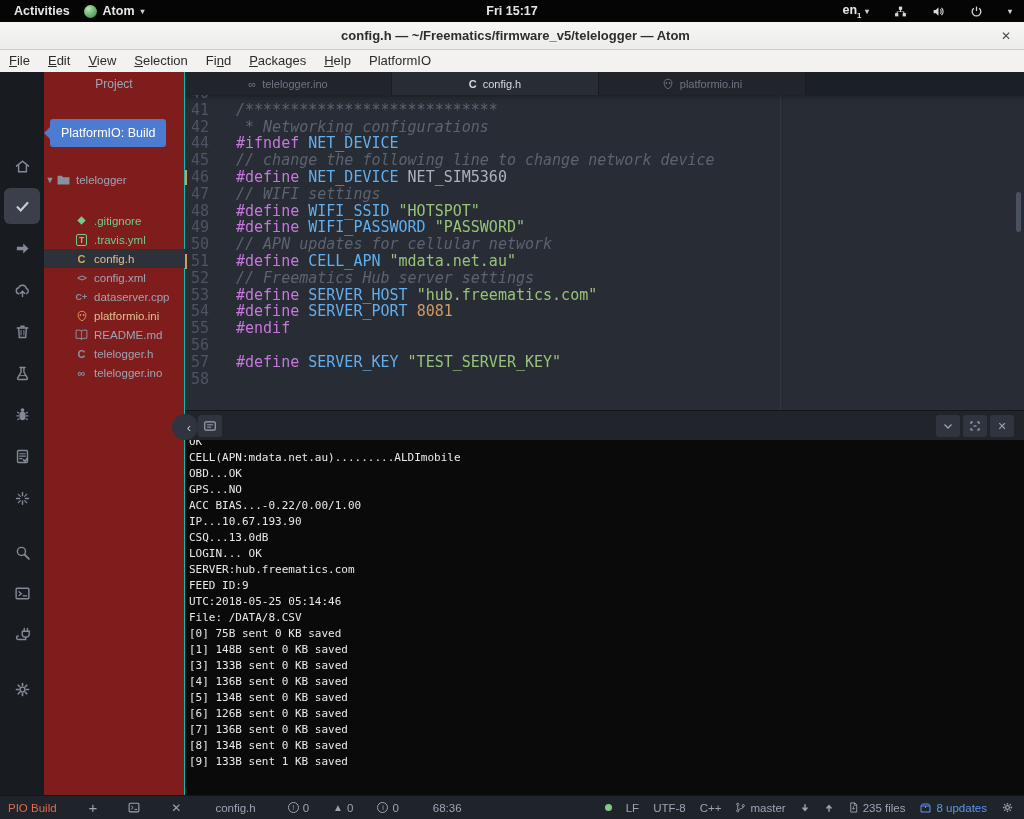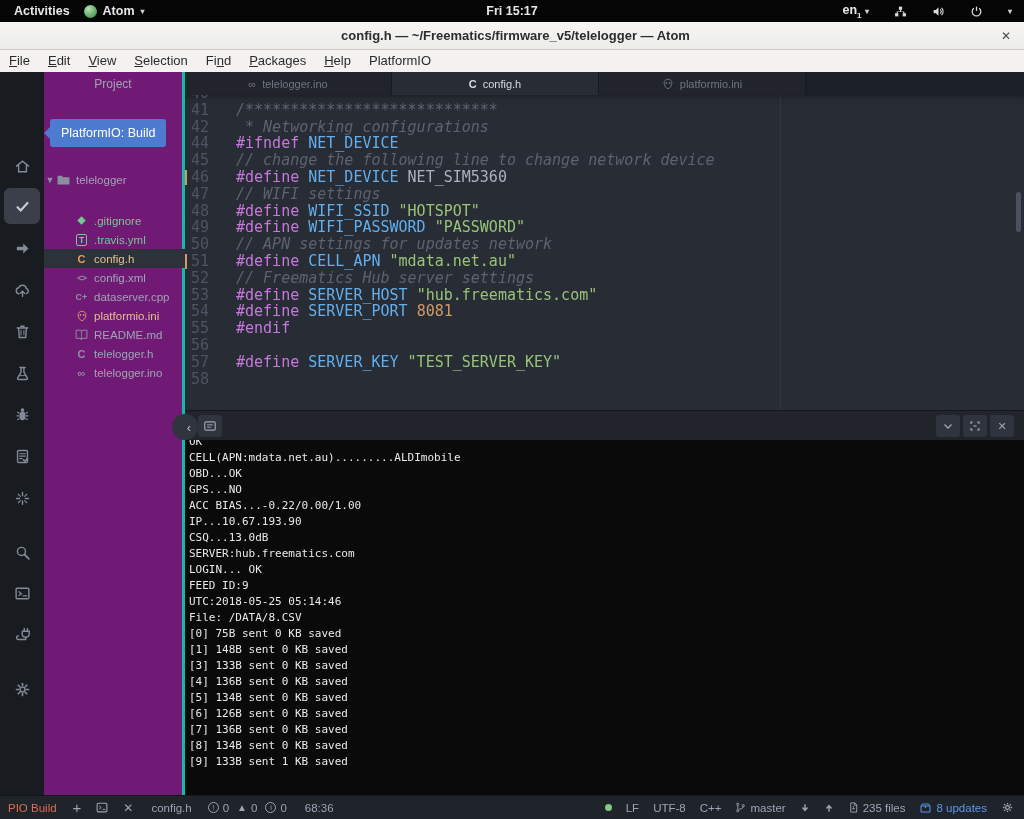--- a/index.html
+++ b/index.html
@@ -37,21 +37,21 @@
   #app { position:absolute; top:72px; left:0; width:1024px; height:723px; display:flex; background:#282c34; }
 
   
   #activity-bar { width:44px; height:100%; background:#181b20; position:relative; flex:none; }
   .act-btn { position:absolute; left:4px; width:36px; height:36px; border-radius:6px;
              display:flex; align-items:center; justify-content:center; color:#828a97; }
   .act-btn.active { background:#3a3f4a; color:#c9ced6; }
   .act-btn svg { display:block; }
 
   
-  #tree-panel { width:141px; height:100%; background:#701a75; border-right:3px solid #14b8a6;
+  #tree-panel { width:141px; height:100%; background:#7f1d1d; border-right:1px solid #14b8a6;
                 position:relative; flex:none; color:#9da5b4; }
   #project-header { height:23px; display:flex; align-items:center; justify-content:center;
                     font-size:12px; color:#9da5b4; }
   .tree-row { position:absolute; left:0; width:141px; height:19px; display:flex; align-items:center;
               font-size:11.5px; white-space:nowrap; overflow:hidden; }
   .tree-row.selected { background:#2c313a; }
   .tree-ic { width:15px; display:inline-flex; justify-content:center; margin-right:5px; flex:none;
              font-size:10px; font-weight:bold; }
   .tree-name.green { color:#73c990; } .tree-ic.green { color:#73c990; }
   .tree-name.orange { color:#e2c08d; } .tree-ic.orange { color:#e0a35e; }
@@ -93,21 +93,21 @@
                  position:absolute; padding-left:8px; }
   #terminal { flex:1; background:#0a0a0a; overflow:hidden; padding-left:4px;
               font-family:"DejaVu Sans Mono", monospace; font-size:11px; color:#e9e9e7; }
   #terminal-lines { margin-top:-6px; }
   .term-line { height:16px; line-height:16px; white-space:pre; }
 
   
   #status-bar { position:absolute; bottom:0; left:0; width:1024px; height:24px; background:#1f232a;
                 border-top:1px solid #14161a; display:flex; align-items:center; font-size:11.5px;
                 color:#9da5b4; }
-  #status-left { display:flex; align-items:center; gap:0; padding-left:8px; }
+  #status-left { display:flex; align-items:center; gap:16px; padding-left:8px; }
   #status-right { margin-left:auto; display:flex; align-items:center; padding-right:10px; gap:14px; }
   .st-seg { display:flex; align-items:center; gap:4px; }
   #pio-build-label { color:#e06c4f; margin-right:16px; }
   .st-ic { color:#9da5b4; display:inline-flex; align-items:center; }
   .mini-circle { width:11px; height:11px; border:1px solid #9da5b4; border-radius:50%;
                  font-size:7px; line-height:9px; text-align:center; display:inline-block; }
   .mini-tri { font-size:10px; line-height:10px; }
   .green-dot { width:7px; height:7px; border-radius:50%; background:#84c888; display:inline-block; }
   #updates-seg { color:#5f94f0; }
 
@@ -394,21 +394,21 @@
       <div id="code-lines">
           <div class="code-row"><span class="gut">40</span><span class="src"></span></div>
           <div class="code-row"><span class="gut">41</span><span class="src"><span class="tk-c">/****************************</span></span></div>
           <div class="code-row"><span class="gut">42</span><span class="src"><span class="tk-c"> * Networking configurations</span></span></div>
           <div class="code-row"><span class="gut">44</span><span class="src"><span class="tk-d">#ifndef</span><span class="tk-p"> </span><span class="tk-i">NET_DEVICE</span></span></div>
           <div class="code-row"><span class="gut">45</span><span class="src"><span class="tk-c">// change the following line to change network device</span></span></div>
           <div class="code-row mod"><span class="gut">46</span><span class="src"><span class="tk-d">#define</span><span class="tk-p"> </span><span class="tk-i">NET_DEVICE</span><span class="tk-p"> NET_SIM5360</span></span></div>
           <div class="code-row"><span class="gut">47</span><span class="src"><span class="tk-c">// WIFI settings</span></span></div>
           <div class="code-row"><span class="gut">48</span><span class="src"><span class="tk-d">#define</span><span class="tk-p"> </span><span class="tk-i">WIFI_SSID</span><span class="tk-p"> </span><span class="tk-s">"HOTSPOT"</span></span></div>
           <div class="code-row"><span class="gut">49</span><span class="src"><span class="tk-d">#define</span><span class="tk-p"> </span><span class="tk-i">WIFI_PASSWORD</span><span class="tk-p"> </span><span class="tk-s">"PASSWORD"</span></span></div>
-          <div class="code-row"><span class="gut">50</span><span class="src"><span class="tk-c">// APN settings for updates network</span></span></div>
+          <div class="code-row"><span class="gut">50</span><span class="src"><span class="tk-c">// APN updates for cellular network</span></span></div>
           <div class="code-row mod"><span class="gut">51</span><span class="src"><span class="tk-d">#define</span><span class="tk-p"> </span><span class="tk-i">CELL_APN</span><span class="tk-p"> </span><span class="tk-s">"mdata.net.au"</span></span></div>
           <div class="code-row"><span class="gut">52</span><span class="src"><span class="tk-c">// Freematics Hub server settings</span></span></div>
           <div class="code-row"><span class="gut">53</span><span class="src"><span class="tk-d">#define</span><span class="tk-p"> </span><span class="tk-i">SERVER_HOST</span><span class="tk-p"> </span><span class="tk-s">"hub.freematics.com"</span></span></div>
           <div class="code-row"><span class="gut">54</span><span class="src"><span class="tk-d">#define</span><span class="tk-p"> </span><span class="tk-i">SERVER_PORT</span><span class="tk-p"> </span><span class="tk-n">8081</span></span></div>
           <div class="code-row"><span class="gut">55</span><span class="src"><span class="tk-d">#endif</span></span></div>
           <div class="code-row"><span class="gut">56</span><span class="src"></span></div>
           <div class="code-row"><span class="gut">57</span><span class="src"><span class="tk-d">#define</span><span class="tk-p"> </span><span class="tk-i">SERVER_KEY</span><span class="tk-p"> </span><span class="tk-s">"TEST_SERVER_KEY"</span></span></div>
           <div class="code-row"><span class="gut">58</span><span class="src"></span></div>
         </div>
       <div id="editor-scrollbar"></div>
@@ -438,22 +438,22 @@
 
     <div id="terminal">
       <div id="terminal-lines">
           <div class="term-line">OK</div>
           <div class="term-line">CELL(APN:mdata.net.au).........ALDImobile</div>
           <div class="term-line">OBD...OK</div>
           <div class="term-line">GPS...NO</div>
           <div class="term-line">ACC BIAS...-0.22/0.00/1.00</div>
           <div class="term-line">IP...10.67.193.90</div>
           <div class="term-line">CSQ...13.0dB</div>
+          <div class="term-line">LOGIN... OK</div>
           <div class="term-line">SERVER:hub.freematics.com</div>
-          <div class="term-line">LOGIN... OK</div>
           <div class="term-line">FEED ID:9</div>
           <div class="term-line">UTC:2018-05-25 05:14:46</div>
           <div class="term-line">File: /DATA/8.CSV</div>
           <div class="term-line">[0] 75B sent 0 KB saved</div>
           <div class="term-line">[1] 148B sent 0 KB saved</div>
           <div class="term-line">[3] 133B sent 0 KB saved</div>
           <div class="term-line">[4] 136B sent 0 KB saved</div>
           <div class="term-line">[5] 134B sent 0 KB saved</div>
           <div class="term-line">[6] 126B sent 0 KB saved</div>
           <div class="term-line">[7] 136B sent 0 KB saved</div>

